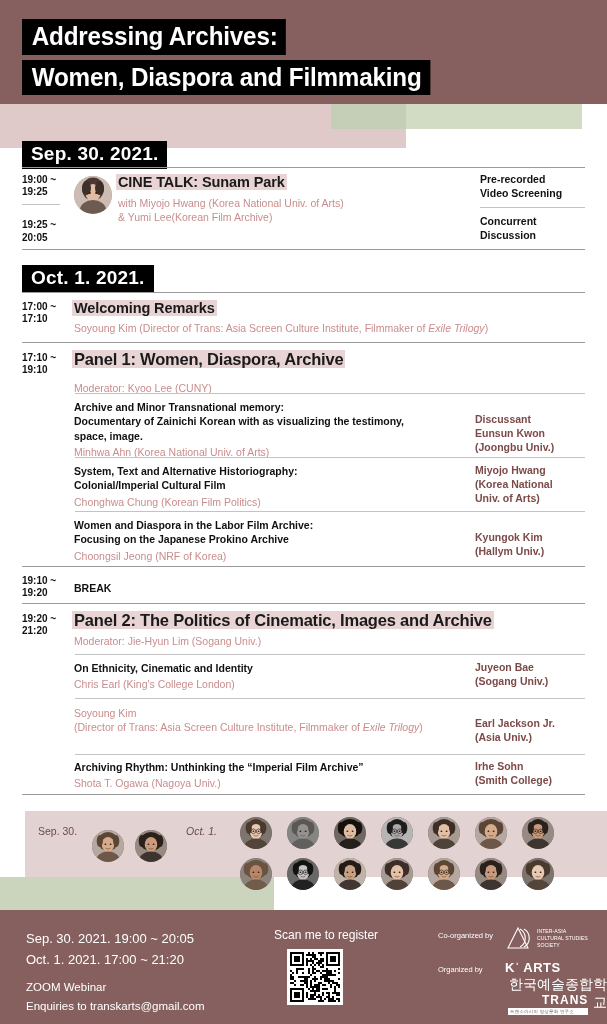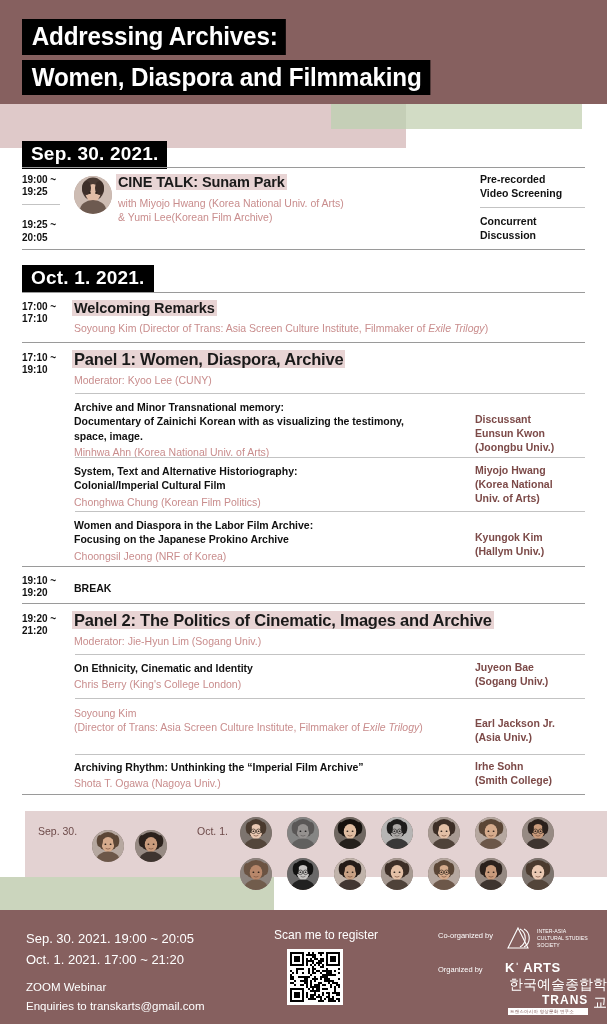--- a/index.html
+++ b/index.html
@@ -216,21 +216,21 @@
     </div>
   </div>
   <div class="rule" style="position:absolute;left:22px;top:342px;width:563px;"></div>
 
   <div style="position:absolute;left:22px;top:350px;width:563px;">
     <div class="row">
       <div class="time" style="white-space:pre;">17:10 ~
 19:10</div>
       <div class="body-col">
         <div><span class="hl big-hl">Panel 1: Women, Diaspora, Archive</span></div>
-        <div class="sub" style="margin-top:4px;">Moderator: Kyoo Lee (CUNY)</div>
+        <div class="sub" style="margin-top:12px;">Moderator: Kyoo Lee (CUNY)</div>
       </div>
     </div>
   </div>
 
   <div class="rule-thin" style="position:absolute;left:75px;top:393px;width:510px;"></div>
   <div style="position:absolute;left:22px;top:400px;width:563px;">
     <div class="row">
       <div class="time-pad"></div>
       <div class="body-col" style="padding-right:14px;">
         <div class="paper-title">Archive and Minor Transnational memory:</div>
@@ -301,21 +301,21 @@
       </div>
     </div>
   </div>
 
   <div class="rule-thin" style="position:absolute;left:75px;top:654px;width:510px;"></div>
   <div style="position:absolute;left:22px;top:661px;width:563px;">
     <div class="row">
       <div class="time-pad"></div>
       <div class="body-col" style="padding-right:14px;">
         <div class="paper-title">On Ethnicity, Cinematic and Identity</div>
-        <div class="sub" style="margin-top:2px;">Chris Berry (King's College London)</div>
+        <div class="sub" style="margin-top:2px;">Chris Earl (King's College London)</div>
       </div>
       <div class="disc-col">
         <div>Juyeon Bae</div>
         <div>(Sogang Univ.)</div>
       </div>
     </div>
   </div>
 
   <div class="rule-thin" style="position:absolute;left:75px;top:698px;width:510px;"></div>
   <div style="position:absolute;left:22px;top:704px;width:563px;">
@@ -346,21 +346,21 @@
       </div>
     </div>
   </div>
   <div class="rule" style="position:absolute;left:22px;top:794px;width:563px;"></div>
 </div>
 
 <div class="gal-pink"></div>
 <div class="gal-green"></div>
 <div class="gallery">
   <div class="gal-label" style="left:38px;top:20px;">Sep. 30.</div>
-  <div class="gal-label" style="left:197px;top:20px;">Oct. 1.</div>
+  <div class="gal-label" style="left:186px;top:20px;font-style:italic;">Oct. 1.</div>
   <div id="faces">
       <div class="face" style="left: 92px; top: 25px;">
         <svg viewBox="0 0 32 32" class="fimg">
           <defs>
             <clipPath id="c1">
               <circle cx="16" cy="16" r="16"></circle>
             </clipPath>
           </defs>
           <g clip-path="url(#c1)">
             <rect width="32" height="32" fill="#b6a8a0"></rect>

